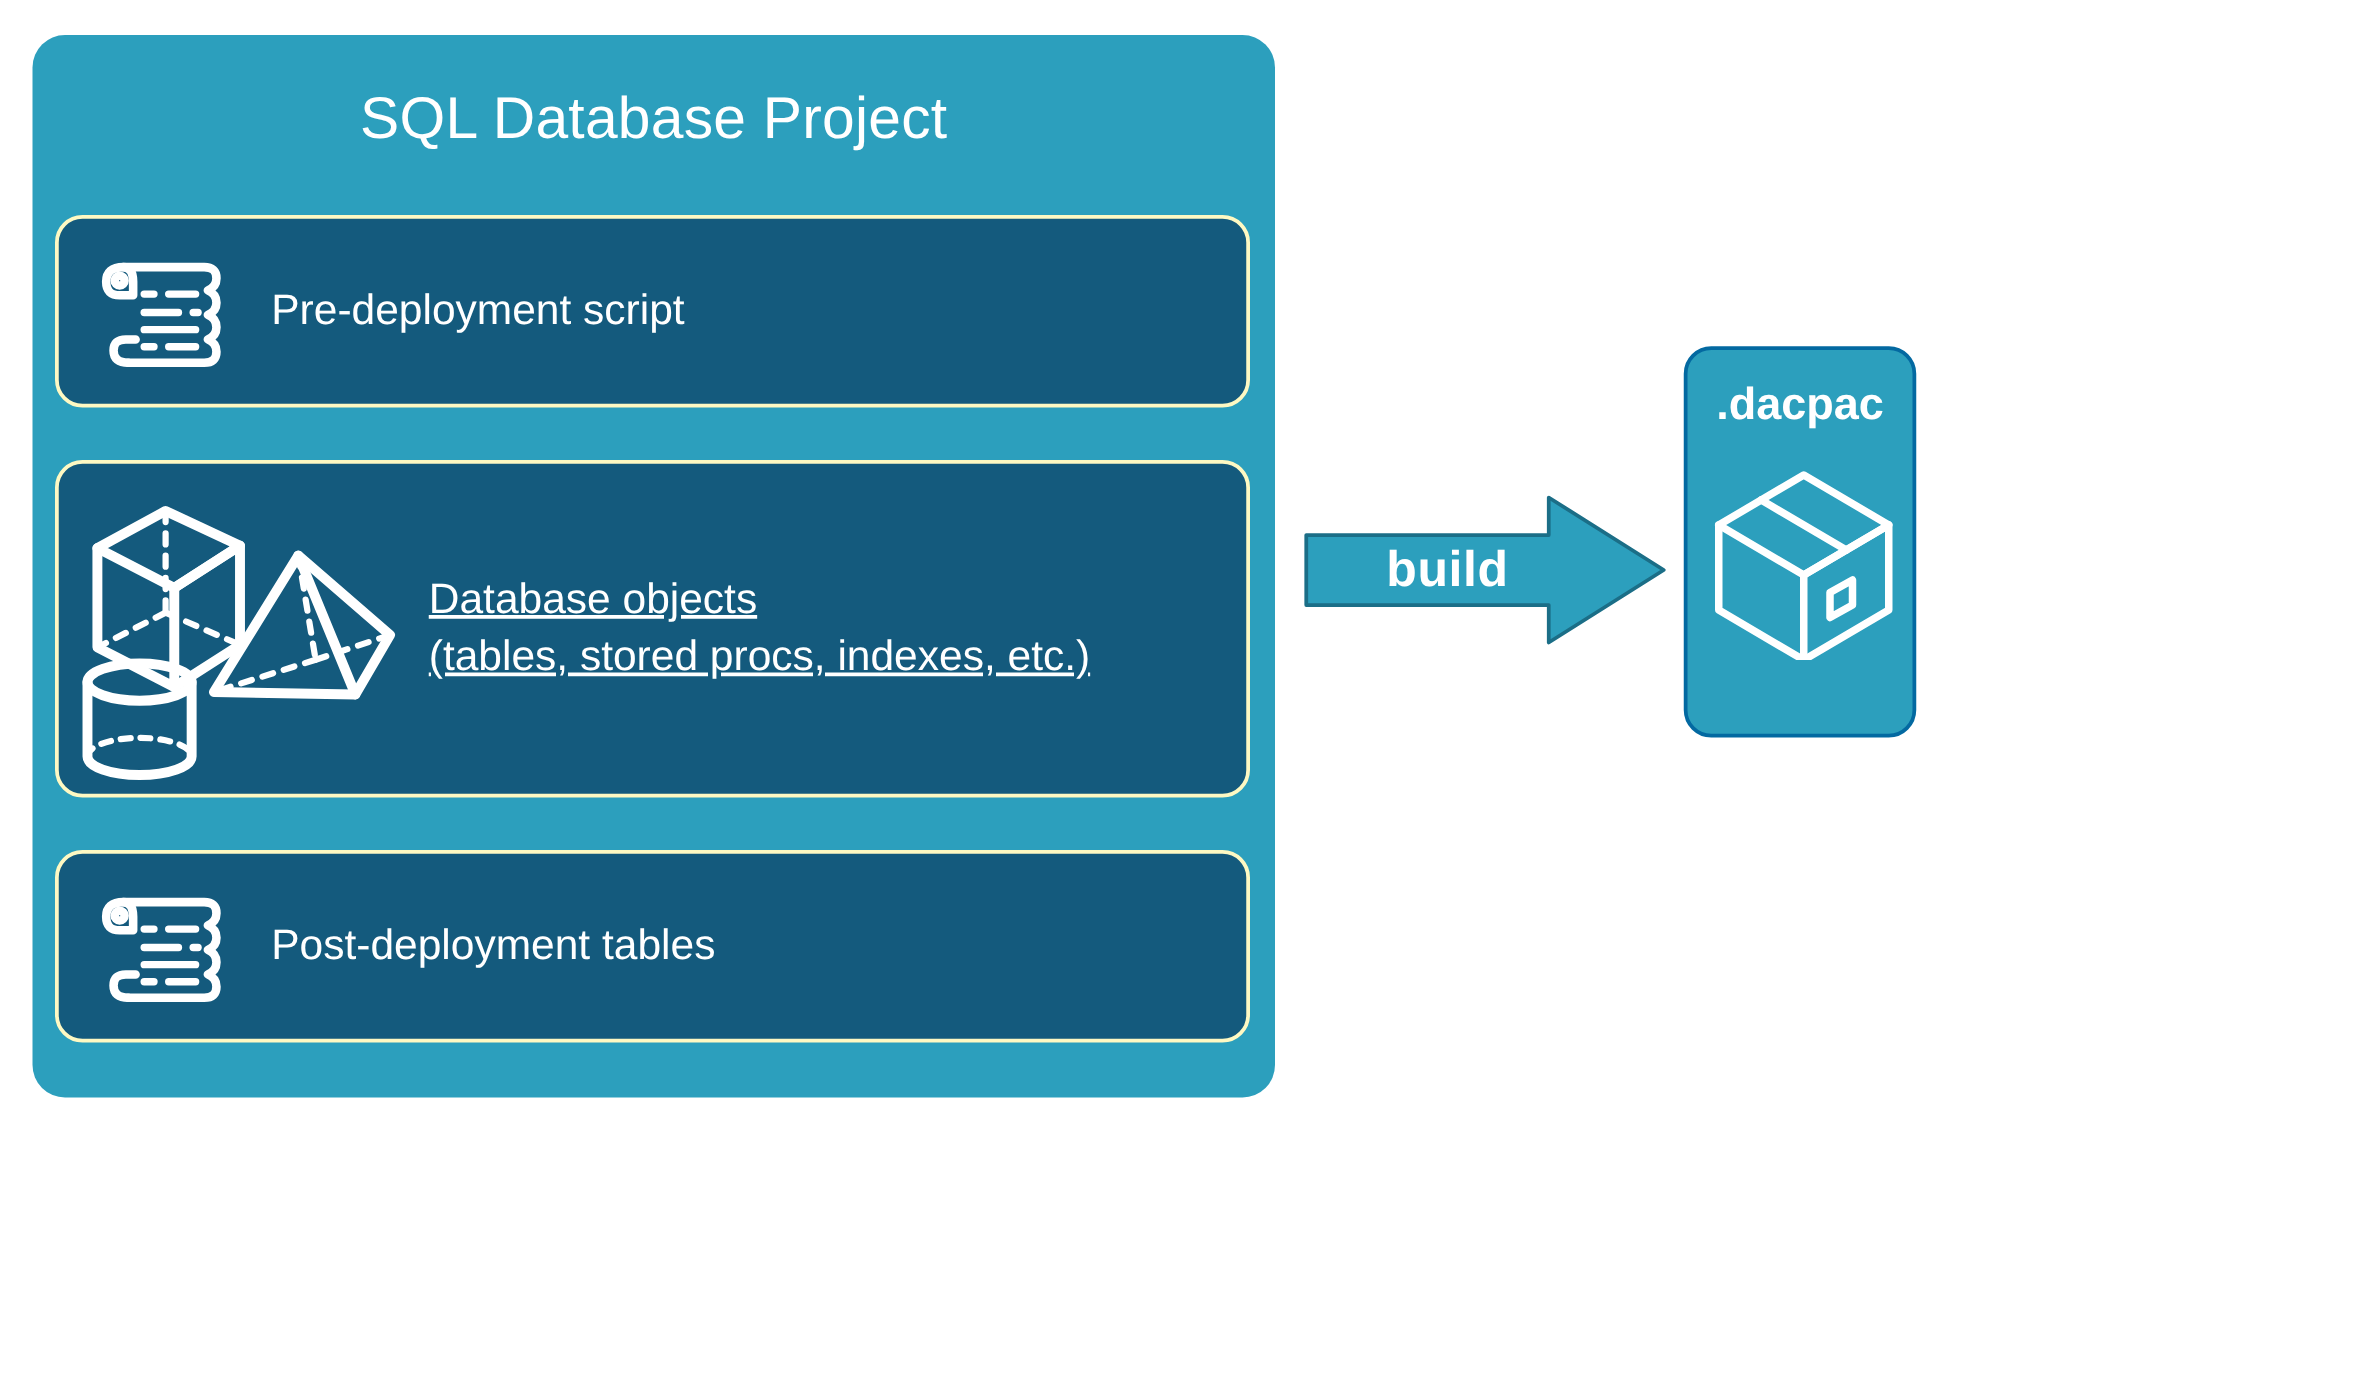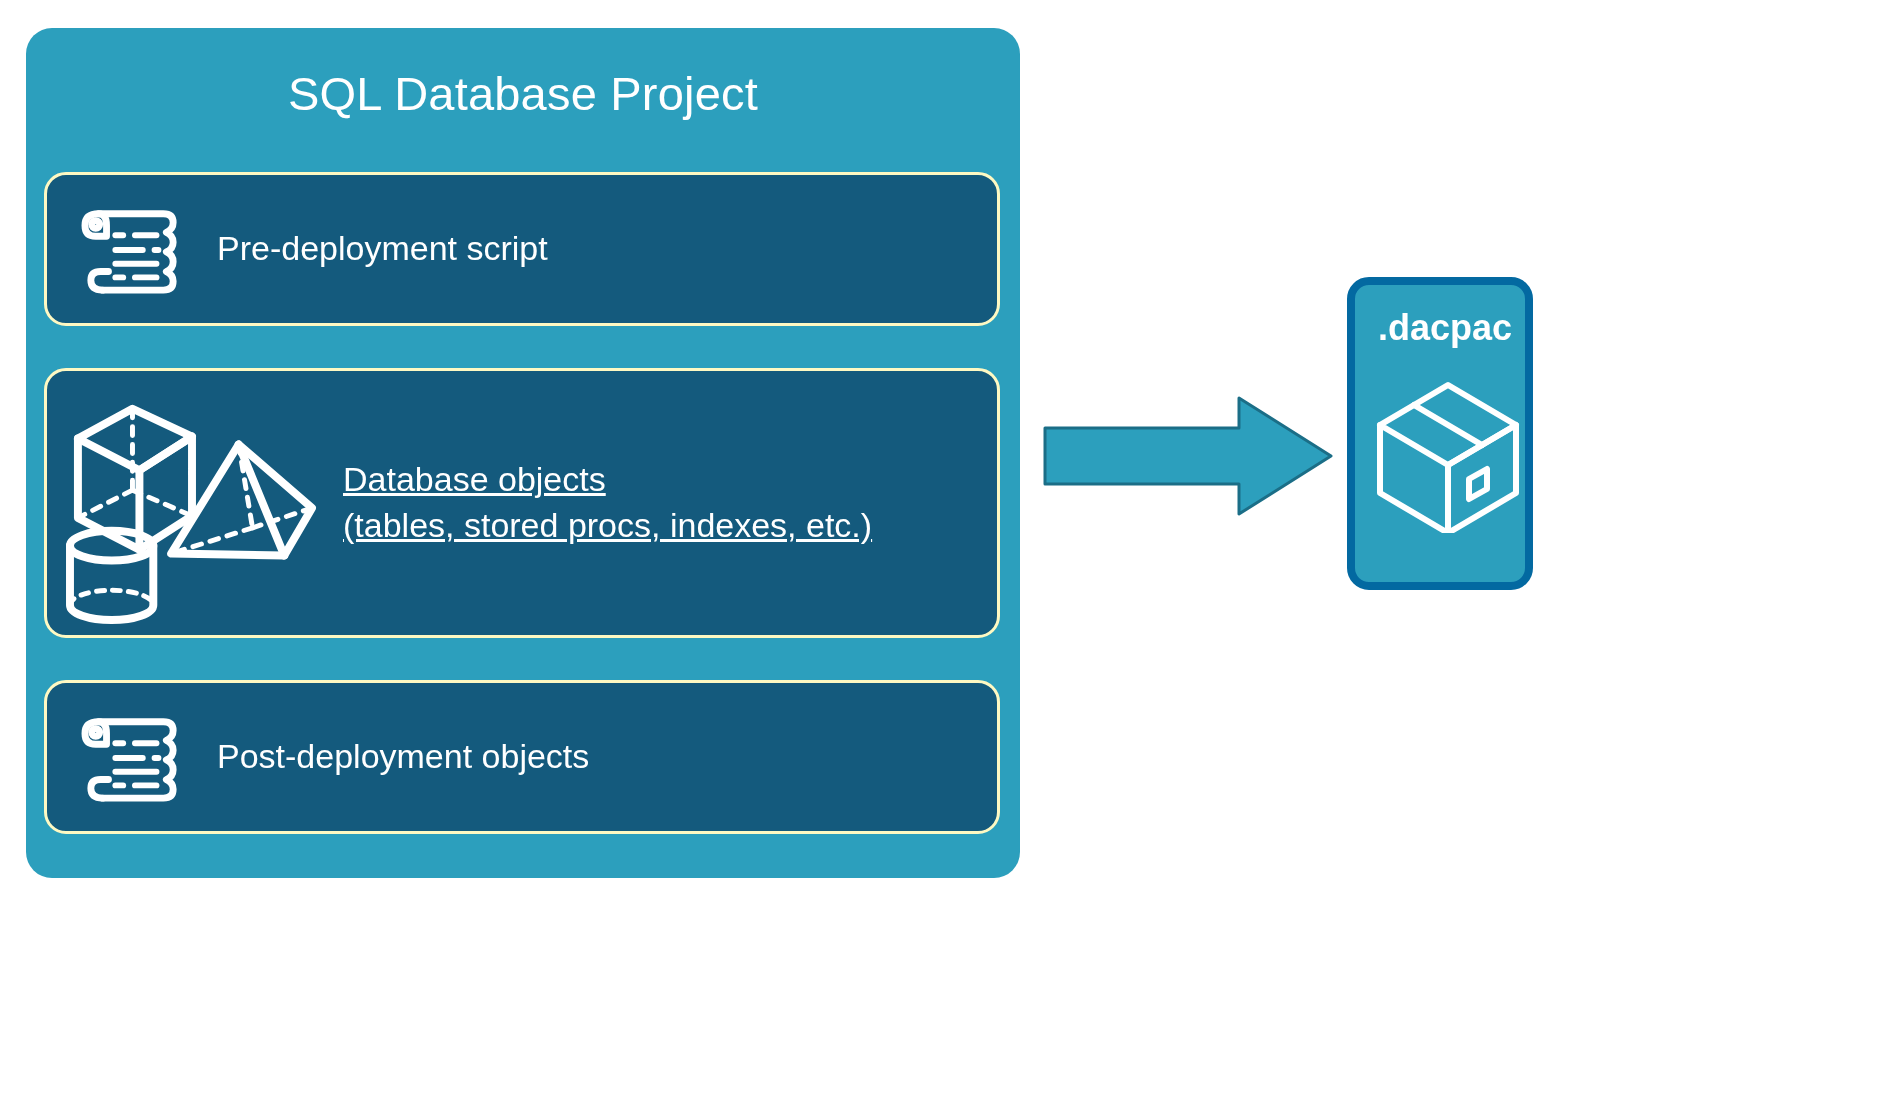--- a/index.html
+++ b/index.html
@@ -83,21 +83,21 @@
     letter-spacing:0.5px;
     pointer-events:none;
   }
 
   
   .dacpac-box{
     position:absolute;
     left:1347px;top:277px;
     width:186px;height:313px;
     background:#2c9fbd;
-    border:8px solid #0369a1;
+    border:3px solid #0369a1;
     border-radius:22px;
     box-sizing:border-box;
   }
   .dacpac-label{
     position:absolute;
     left:0;top:22px;
     width:180px;
     text-align:center;
     color:#ffffff;
     font-size:36px;
@@ -199,30 +199,31 @@
             <rect x="40" y="33" width="14" height="6" rx="3"></rect>
             <rect x="60" y="33" width="28" height="6" rx="3"></rect>
             <rect x="40" y="48" width="34" height="6" rx="3"></rect>
             <rect x="80" y="48" width="10" height="6" rx="3"></rect>
             <rect x="40" y="62" width="48" height="6" rx="3"></rect>
             <rect x="40" y="76" width="14" height="6" rx="3"></rect>
             <rect x="60" y="76" width="28" height="6" rx="3"></rect>
           </g>
         </svg>
       </div>
-      <div class="card-label">Post-deployment objects</div>
+      <div class="card-label">Post-deployment tables</div>
     </div>
 
   </div>
 
   <div class="build-arrow">
     <svg viewBox="0 0 290 120" aria-hidden="true">
       <polygon points="2,32 196,32 196,2 288,60 196,118 196,88 2,88" fill="#2c9fbd" stroke="#1b6e87" stroke-width="3" stroke-linejoin="round"></polygon>
     </svg>
   </div>
+  <div class="build-text">build</div>
 
   <div class="dacpac-box">
     <div class="dacpac-label">.dacpac</div>
     <div class="dacpac-icon">
       <svg viewBox="0 0 150 160" aria-hidden="true">
         <g fill="none" stroke="#ffffff" stroke-width="6" stroke-linejoin="round" stroke-linecap="round">
 
           <polygon points="75,12 143,52 75,92 7,52"></polygon>
           <polyline points="7,52 7,120 75,160 75,92"></polyline>
           <polyline points="75,92 143,52 143,120 75,160"></polyline>

